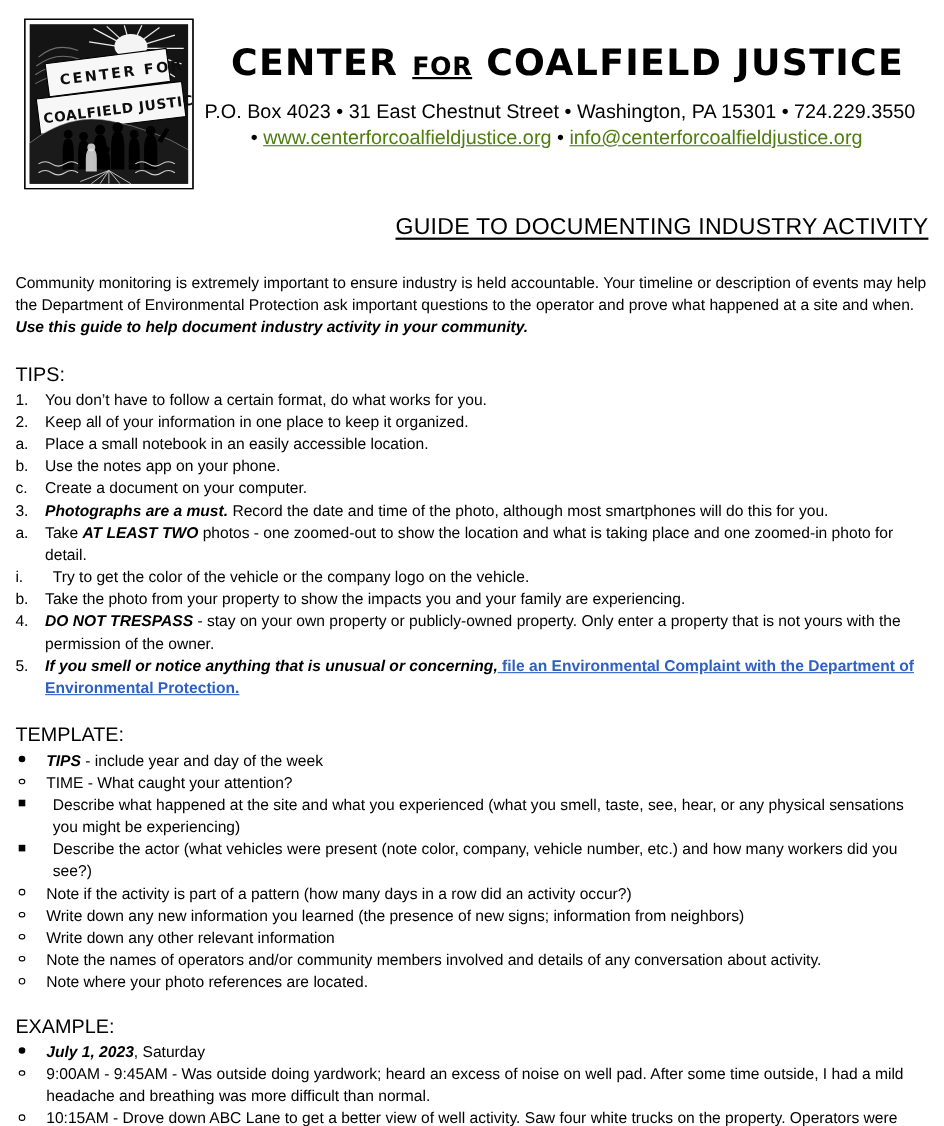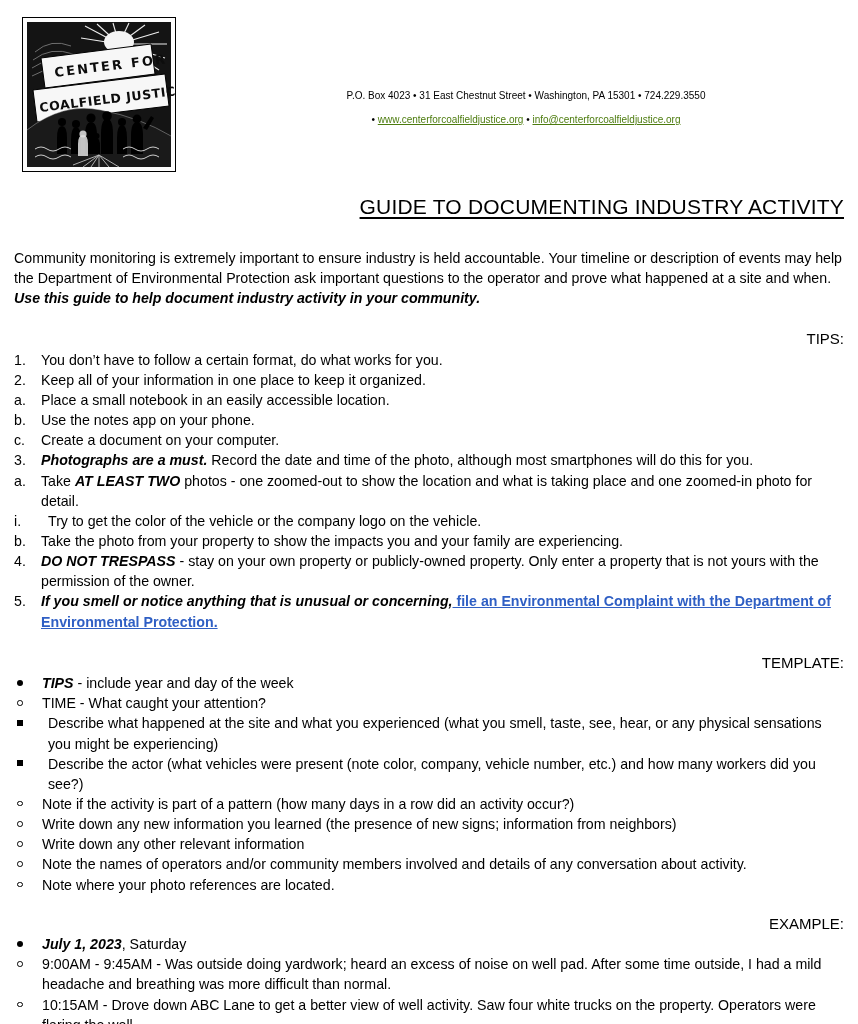--- a/index.html
+++ b/index.html
@@ -56,25 +56,25 @@
     color: #000;
   }
   .org-title .for {
     font-size: 23px;
     text-decoration: underline;
     text-underline-offset: 2px;
     letter-spacing: 0.5px;
   }
   .contact-line {
     position: absolute;
-    left: 206px;
+    left: 186px;
     width: 640px;
     text-align: center;
     font-family: "Liberation Sans", sans-serif;
-    font-size: 10px;
+    font-size: 18px;
     line-height: 1.35;
     color: #000;
     white-space: nowrap;
   }
   .contact-line.l1 { top: 89px; }
   .contact-line.l2 { top: 113px; }
   .contact-line a,
   .contact-line .ul {
     color: #4d7c0f;
     margin-top: 30px;
@@ -100,22 +100,21 @@
     font-size: 14.2px;
     line-height: 1.42;
   }
 
   p.intro {
     margin: 26px 0 0 0;
     text-align: left;
   }
   .section-label {
     margin: 20px 0 0 0;
-    font-size: 15px;
-    text-align: right;
+    font-size: 18px;
   }
   .section-label.tight { margin-top: 18px; }
 
   b, strong { font-weight: bold; font-style: italic; }
   .link {
     color: #2f5fc4;
     text-decoration: underline;
     font-weight: bold;
   }
 
@@ -257,20 +256,25 @@
 
         <g stroke="#ededed" stroke-width="1" fill="none" opacity="0.85">
           <path d="M12 131 q6 -4 12 0 q6 4 12 0 q6 -4 12 0"></path>
           <path d="M12 139 q6 -4 12 0 q6 4 12 0 q6 -4 12 0"></path>
           <path d="M100 131 q6 -4 12 0 q6 4 12 0 q6 -4 12 0"></path>
           <path d="M100 139 q6 -4 12 0 q6 4 12 0 q6 -4 12 0"></path>
         </g>
       </svg>
     </div>
 
+    <div class="org-title">
+      <span>CENTER</span>
+      <span class="for">FOR</span>
+      <span>COALFIELD JUSTICE</span>
+    </div>
 
     <div class="contact-line l1">P.O. Box 4023 • 31 East Chestnut Street • Washington, PA 15301 • 724.229.3550</div>
 
     <div class="contact-line l2"><span>• </span><a href="#" class="ul">www.centerforcoalfieldjustice.org</a><span> • </span><a href="#" class="ul">info@centerforcoalfieldjustice.org</a></div>
   </div>
 
   <div class="body-wrap">
 
     <h1 class="doc-title"><span>GUIDE TO DOCUMENTING INDUSTRY ACTIVITY</span></h1>
 

